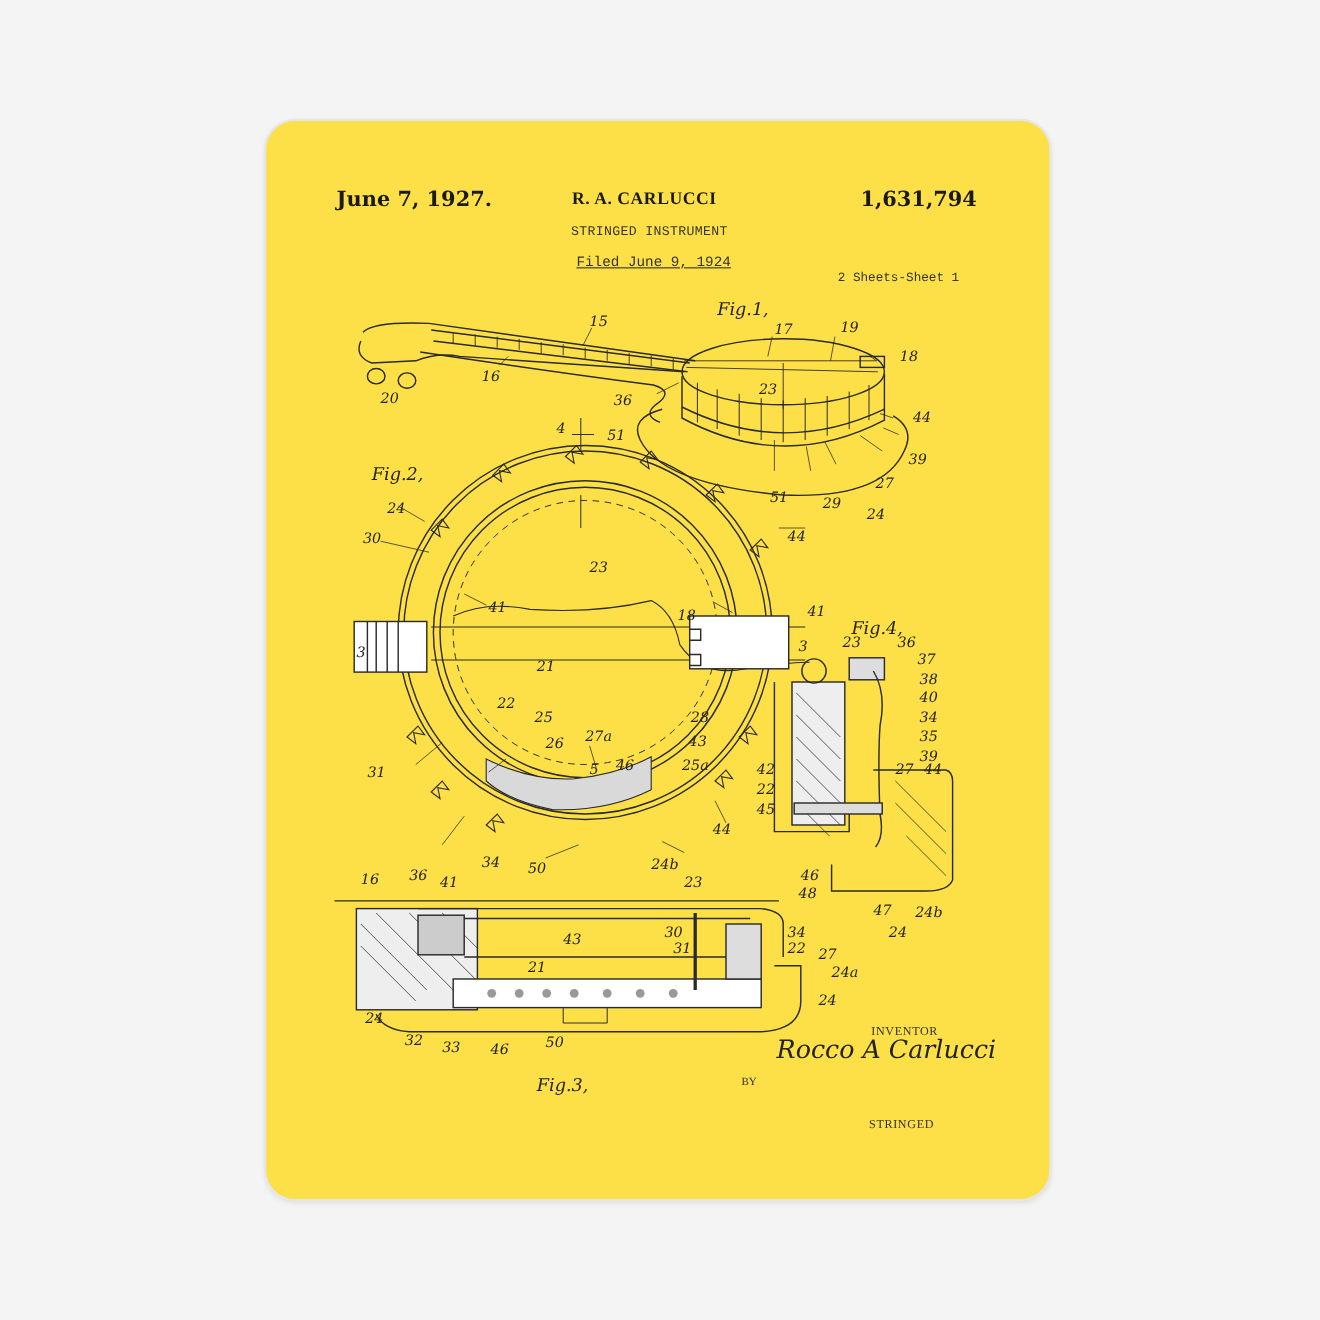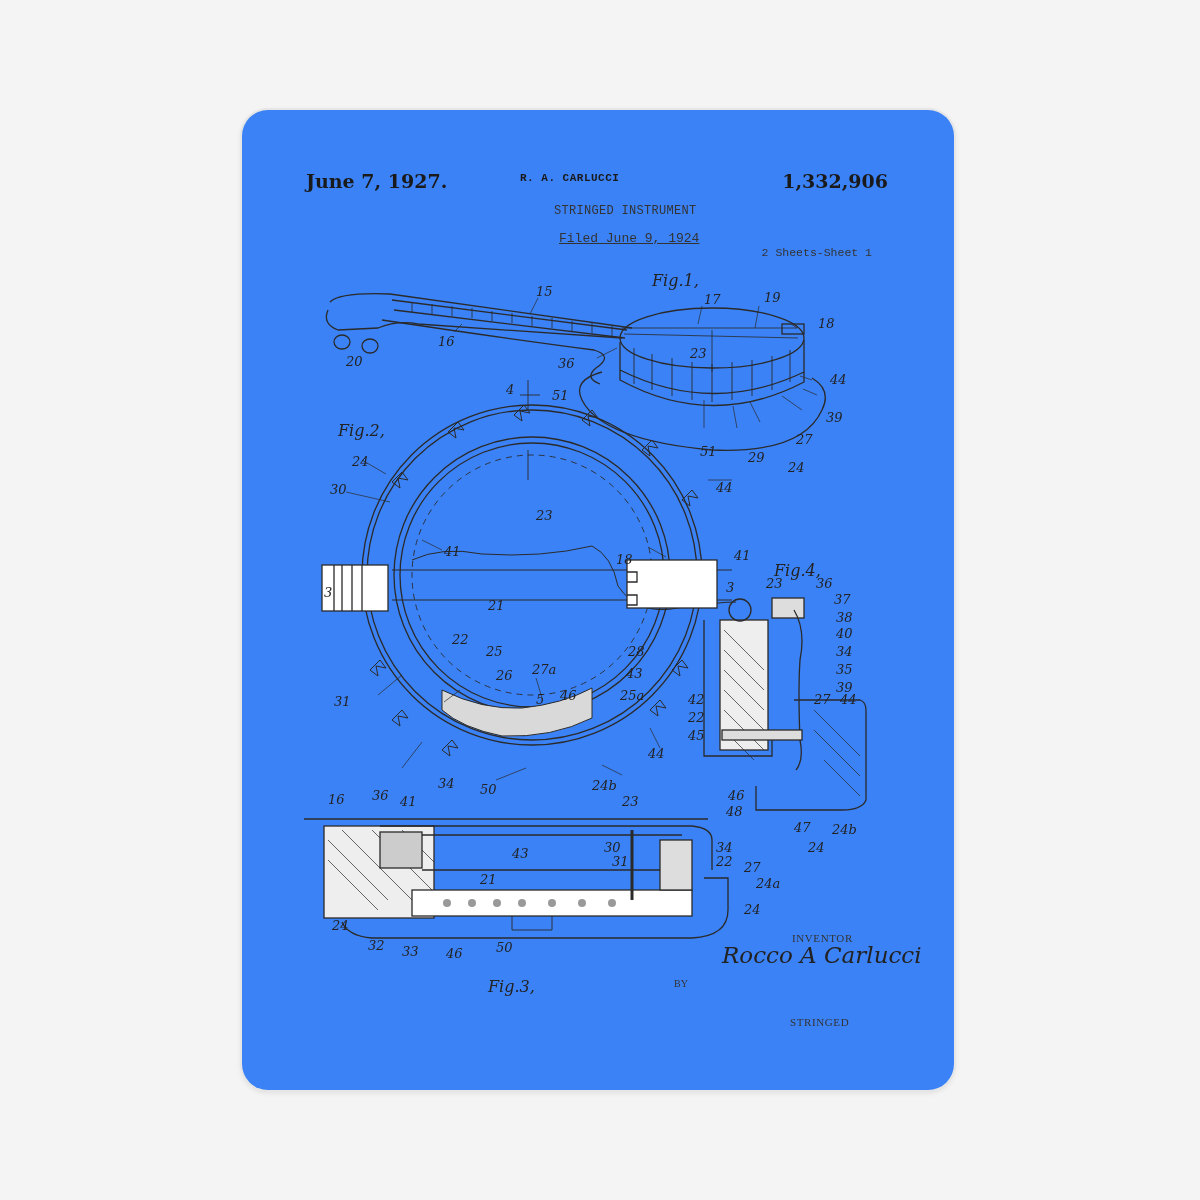--- a/index.html
+++ b/index.html
@@ -1,45 +1,45 @@
 <!DOCTYPE html>
 <html><head>
 <meta charset="utf-8">
 <style>
   html,body{margin:0;padding:0;}
   body{width:1200px;height:1200px;background:#f4f4f4;position:relative;overflow:hidden;font-family:"Liberation Serif",serif;}
-  .card{position:absolute;left:242px;top:110px;width:712px;height:980px;background:#3b82f6;border-radius:26px;
+  .card{position:absolute;left:242px;top:110px;width:712px;height:980px;background:#fde047;border-radius:26px;
         box-shadow:0 0 0 2px #e6e6e6, 0 2px 6px rgba(0,0,0,0.12);}
   .hdr{position:absolute;font-weight:bold;color:#1a1a1a;}
   .date{left:64px;top:60px;font-size:19px;font-family:"DejaVu Serif",serif;}
-  .inventor-name{left:278px;top:62px;font-size:11px;font-family:Liberation Mono, monospace;letter-spacing:0.5px;text-align:right;}
+  .inventor-name{left:278px;top:62px;font-size:16px;font-family:Liberation Serif, serif;letter-spacing:0.5px;text-align:right;}
   .patent-no{right:66px;top:60px;font-size:19px;font-family:"DejaVu Serif",serif;}
-  .mono{position:absolute;font-family:"Liberation Mono",monospace;color:#333;font-size:12px;margin-left:35px;}
+  .mono{position:absolute;font-family:"Liberation Mono",monospace;color:#333;font-size:12px;}
   .title{left:277px;top:94px;letter-spacing:0.3px;}
   .filed{left:282px;top:121px;font-size:13px;text-decoration:underline;}
   .sheets{right:82px;top:136px;font-size:11.5px;}
   svg.art{position:absolute;left:0;top:0;}
   .lbl{font-family:"DejaVu Serif",serif;font-style:italic;font-size:13px;fill:#222;}
   .figlbl{font-family:"DejaVu Serif",serif;font-style:italic;font-size:16px;fill:#222;}
   .sig-caption{position:absolute;font-family:"Liberation Serif",serif;font-size:11px;color:#333;letter-spacing:0.6px;}
   .inv-cap{left:550px;top:822px;text-align:center;}
   .att-cap{left:548px;top:906px;}
   .sig{position:absolute;font-family:"DejaVu Serif",serif;font-style:italic;color:#222;}
-  .inv-sig{left:480px;top:832px;font-size:23px;}
+  .inv-sig{left:464px;top:832px;font-size:23px;}
   .by{position:absolute;left:432px;top:868px;font-size:10px;font-family:"Liberation Serif",serif;color:#333;}
   .att-sig{left:440px;top:872px;font-size:22px;}
 </style>
 </head>
 <body>
 
 <div class="card">
 
   <div class="hdr date">June 7, 1927.</div>
   <div class="hdr inventor-name">R. A. CARLUCCI</div>
-  <div class="hdr patent-no">1,332,906</div>
+  <div class="hdr patent-no">1,631,794</div>
   <div class="mono title">STRINGED INSTRUMENT</div>
   <div class="mono filed">Filed June 9, 1924</div>
   <div class="mono sheets">2 Sheets-Sheet 1</div>
 
   <svg class="art" width="712" height="980" viewBox="0 0 712 980">
     <g fill="none" stroke="#2a2a2a" stroke-width="1.3">
 
       <g>
         <path d="M86,200 q-6,14 10,20 l40,-2 q20,-8 40,-4 L380,228"></path>
         <path d="M88,192 q10,-10 60,-8 L390,218"></path>

